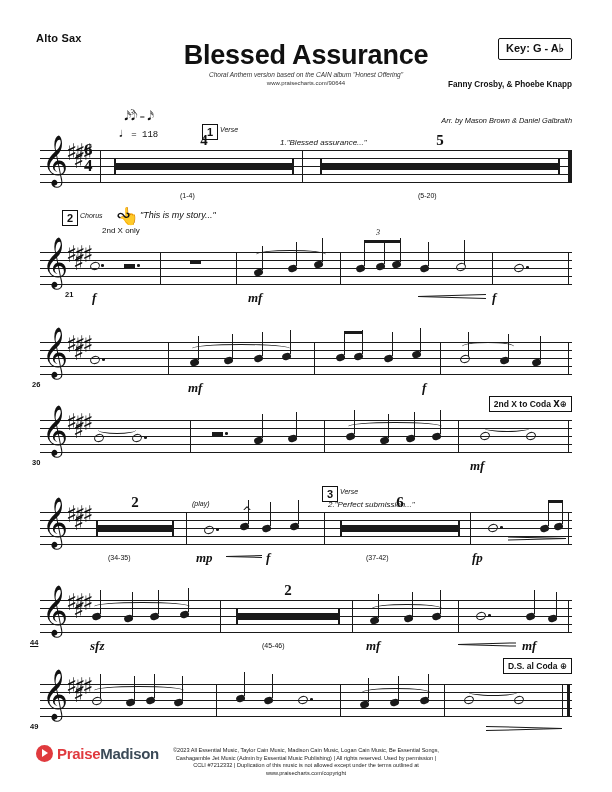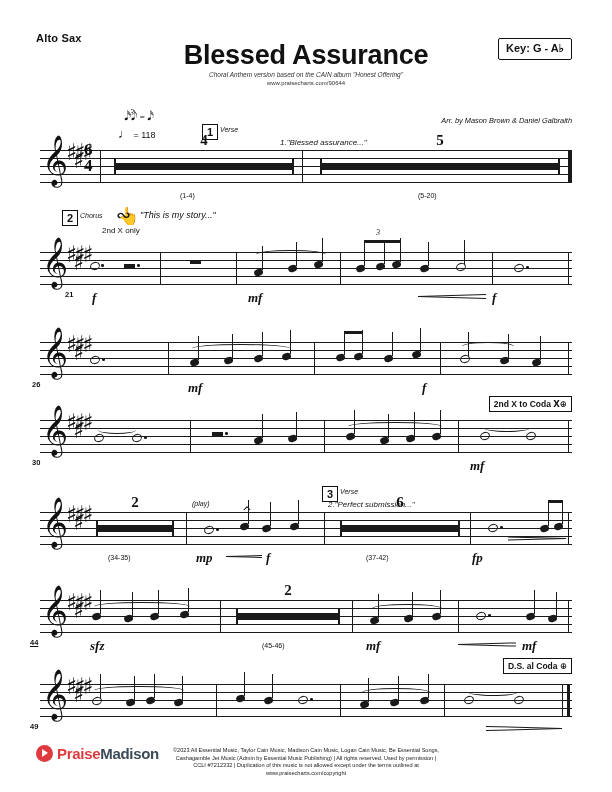--- a/index.html
+++ b/index.html
@@ -47,21 +47,21 @@
     text-align:right;font-size:7.4px;font-style:italic;
   }
 
   
   .tempo{
     position:absolute;left:118px;top:96px;
     font-size:9px;font-family:"Liberation Serif", serif;
   }
   .tempo2{
     position:absolute;left:118px;top:114px;
-    font-size:9px;font-family:Liberation Sans, sans-serif;
+    font-size:9px;font-family:Liberation Mono, monospace;
   }
 
   
   .system{position:absolute;left:40px;width:532px;}
   .staff{position:relative;height:34px;width:100%;}
   .staff .ln{
     position:absolute;left:0;width:100%;height:1px;background:#1a1a1a;
   }
   .staff .ln:nth-child(1){top:0px;}
   .staff .ln:nth-child(2){top:8px;}
@@ -163,20 +163,21 @@
 <div class="page">
 
   <div class="instrument">Alto Sax</div>
   <div class="title">Blessed Assurance</div>
   <div class="subtitle">Choral Anthem version based on the CAIN album "Honest Offering"</div>
   <div class="weburl">www.praisecharts.com/90644</div>
 
   <div class="keybox">Key: G - A♭</div>
 
   <div class="credits">
+    <div>Fanny Crosby, &amp; Phoebe Knapp</div>
   </div>
   <div class="arranger">Arr. by Mason Brown &amp; Daniel Galbraith</div>
 
   <div class="tempo">
     <span class="trip" style="position:relative;top:-5px;left:12px;">3</span>
     <span style="font-size:13px;">𝅘𝅥𝅯𝅘𝅥𝅮</span>
     <span>= </span>
     <span style="font-size:13px;">𝅘𝅥𝅯</span>
   </div>
   <div class="tempo2">

